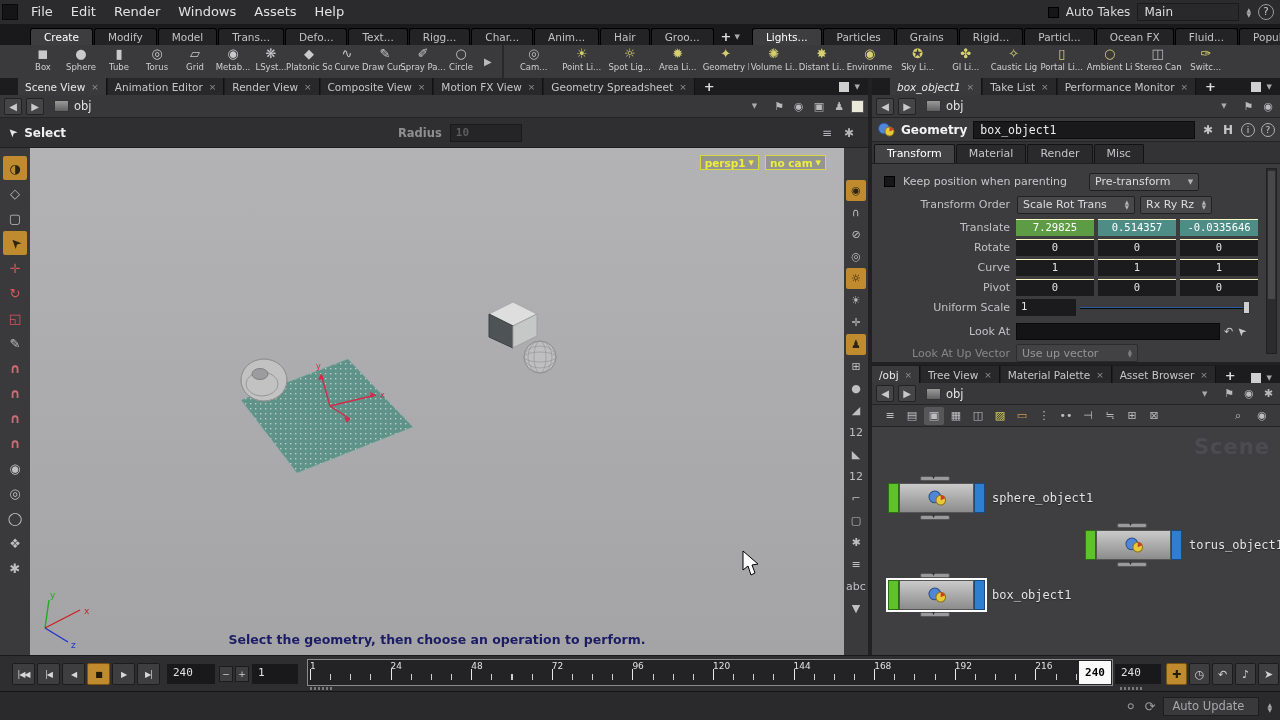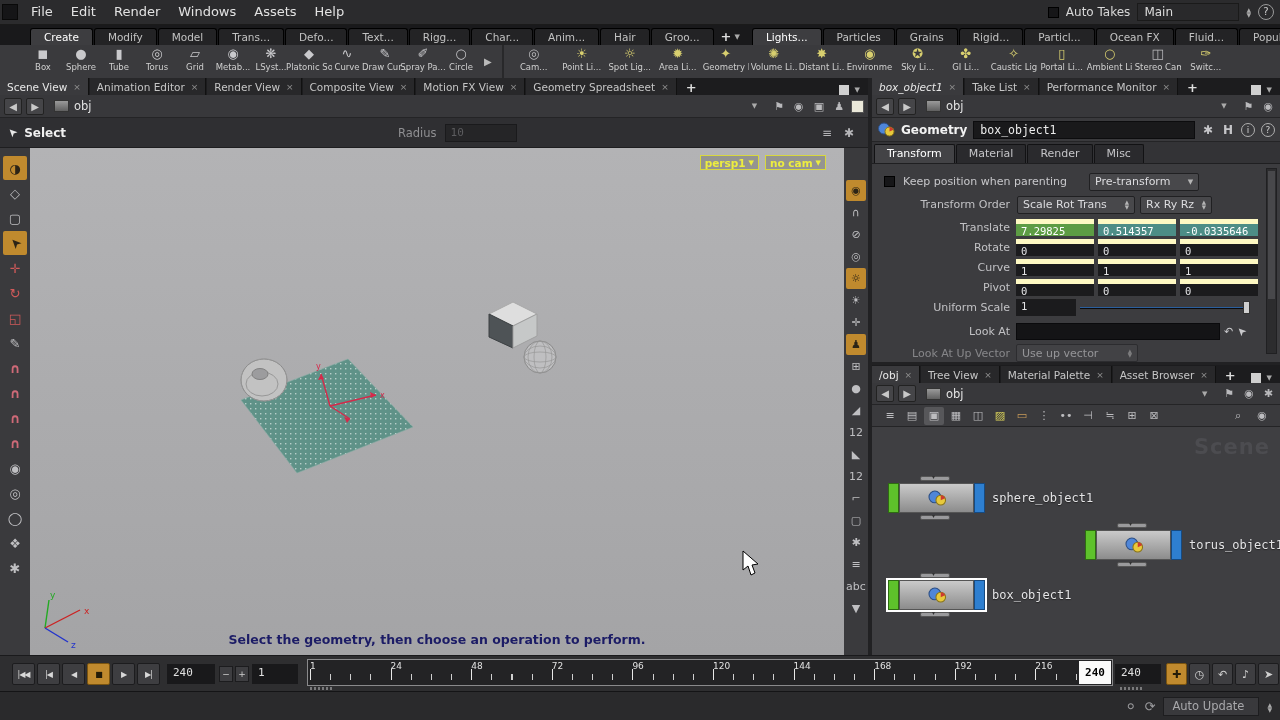--- a/index.html
+++ b/index.html
@@ -34,21 +34,21 @@
   .shelf-tools.right { padding-left:6px; border-left:2px solid #28282a; margin-left:6px; }
   .tool { width:38px; display:flex; flex-direction:column; align-items:center; padding-top:1px; }
   .shelf-tools.right .tool { width:48px; }
   .tool-glyph { font-size:13px; line-height:16px; color:#c9c9cc; }
   .shelf-tools.right .tool-glyph { color:#d8cf6f; }
   .shelf-tools.right .tool:nth-child(1) .tool-glyph, .shelf-tools.right .tool:nth-child(14) .tool-glyph { color:#b9b9bc; }
   .tool-label { font-size:8.5px; color:#cfcfcf; white-space:nowrap; overflow:hidden; max-width:46px; }
   .tool-more { align-self:center; color:#bbb; font-size:10px; padding:0 4px; }
 
   
-  .panetabs { position:absolute; top:78px; height:17px; background:#1c1c1e; display:flex; align-items:flex-end; }
+  .panetabs { position:absolute; top:78px; height:17px; background:#1c1c1e; display:flex; align-items:center;padding-left:18px; }
   .panetabs.left { left:0; width:868px; }
   .panetabs.right { left:872px; width:408px; }
   .ptab { display:flex; align-items:center; gap:6px; height:17px; padding:0 7px; margin-right:1px; background:#28282a; border-right:1px solid #111; font-size:10.5px; color:#c6c6c6; white-space:nowrap; }
   .ptab.active { background:#3a3a3d; color:#e8e8e8; }
   .panetabs.right .ptab.active .ptab-label { font-style:italic; }
   .ptab-x { color:#909090; font-size:9px; }
   .ptab-add { padding:0 8px; font-size:13px; font-weight:bold; color:#ddd; }
   .ptab-ctrl { margin-left:auto; display:flex; align-items:center; gap:6px; padding-right:8px; }
   .ptab-ctrl .sq { width:10px; height:10px; background:#cfcfcf; }
   .ptab-ctrl .dn { font-size:7px; color:#aaa; }
@@ -65,21 +65,21 @@
   .pathchip .objicon { width:15px; height:12px; background:linear-gradient(#9a9a9a,#606060); border:1px solid #333; }
   .pathchip .pathtext { font-size:11.5px; color:#e2e2e2; }
   .pathchip .chip-dn { margin-left:auto; font-size:7px; color:#aaa; padding-right:4px; }
   .bar-icon { color:#b9b9bc; font-size:11px; padding:0 3px; }
   .swatch { width:13px; height:13px; background:#eae8d9; border:1px solid #555; }
 
   
   .selectbar { height:30px; background:#2f2f32; border-bottom:1px solid #1e1e20; display:flex; align-items:center; padding:0 8px; position:relative; }
   .sel-cursor { color:#e8e8e8; font-size:11px; transform:rotate(-135deg); margin-right:7px; }
   .sel-label { font-weight:bold; font-size:12px; color:#f0f0f0; }
-  .radius-wrap { position:absolute; left:398px; display:flex; align-items:center; gap:8px; }
+  .radius-wrap { position:absolute; left:398px; display:flex; align-items:center; gap:8px;font-weight:bold; }
   .radius-label { color:#8f8f92; font-size:11.5px; }
   .radius-field { width:72px; height:18px; background:#252527; border:1px solid #1a1a1c; color:#5c5c5f; font-size:11px; padding:1px 5px; font-family:"DejaVu Sans Mono",monospace; }
   .selbar-right { margin-left:auto; display:flex; gap:12px; padding-right:6px; color:#b5b5b8; font-size:12px; }
 
   
   .viewport { position:relative; display:flex; height:507px; }
   .vtoolbar { background:#3a3a3d; display:flex; flex-direction:column; align-items:center; }
   .vtoolbar.leftbar { width:30px; padding-top:8px; gap:1px; }
   .vtoolbar.rightbar { width:24px; padding-top:32px; gap:1px; }
   .vcell { width:24px; height:24px; display:flex; align-items:center; justify-content:center; border-radius:2px; }
@@ -110,21 +110,21 @@
   .parmtab.active { background:#434346; color:#fff; }
   .params { position:relative; height:198px; padding-top:7px; background:#3c3c3f; }
   .krow { display:flex; align-items:center; margin:1px 0 4px 12px; gap:8px; height:19px; }
   .klabel { font-size:11px; color:#c8c8cb; }
   .dropdown { display:flex; align-items:center; height:18px; background:#48484b; border:1px solid #202022; color:#dcdcdf; font-size:11px; padding:0 5px; gap:6px; border-radius:2px; }
   .dropdown .dn { font-size:7px; color:#b5b5b5; }
   .dropdown .spn { display:flex; flex-direction:column; font-size:5.5px; line-height:4.5px; color:#b5b5b5; }
   .torow { display:flex; align-items:center; margin:0 0 5px 0; gap:5px; height:19px; }
   .plabel { width:140px; text-align:right; font-size:11px; color:#c2c2c5; padding-right:2px; white-space:nowrap; }
   .prow { display:flex; align-items:center; gap:4px; margin-bottom:3px; height:17px; }
-  .pval { width:78px; height:17px; background:#1b1b1d; border-top:5px solid #fef9c3; color:#e4e4e6; font-size:10.5px; font-family:"DejaVu Sans Mono",monospace; padding:1px 5px; }
+  .pval { width:78px; height:17px; background:#1b1b1d; border-top:1px solid #fef9c3; color:#e4e4e6; font-size:10.5px; font-family:"DejaVu Sans Mono",monospace; padding:1px 5px;text-align:center; }
   .prow.highlight .pval:nth-child(2) { background:#5d9c44; color:#fff; }
   .prow.highlight .pval:nth-child(3), .prow.highlight .pval:nth-child(4) { background:#4d8d86; color:#fff; }
   .usrow { display:flex; align-items:center; gap:4px; margin:3px 0 6px 0; height:17px; }
   .usfield { width:60px; height:17px; background:#1b1b1d; color:#e4e4e6; font-size:10.5px; font-family:"DejaVu Sans Mono",monospace; padding:1px 5px; }
   .slider { position:relative; width:170px; height:17px; }
   .slider .track { position:absolute; left:0; right:0; top:8px; height:2px; background:#2a5f9e; border-bottom:1px solid #0b0b0d; }
   .slider .handle { position:absolute; right:0; top:2px; width:7px; height:13px; background:#cfcfcf; border:1px solid #333; }
   .larow { display:flex; align-items:center; gap:4px; margin-bottom:4px; height:18px; }
   .lafield { width:204px; height:17px; background:#141416; border:1px solid #0a0a0c; }
   .laic { color:#c9c9cc; font-size:11px; }

